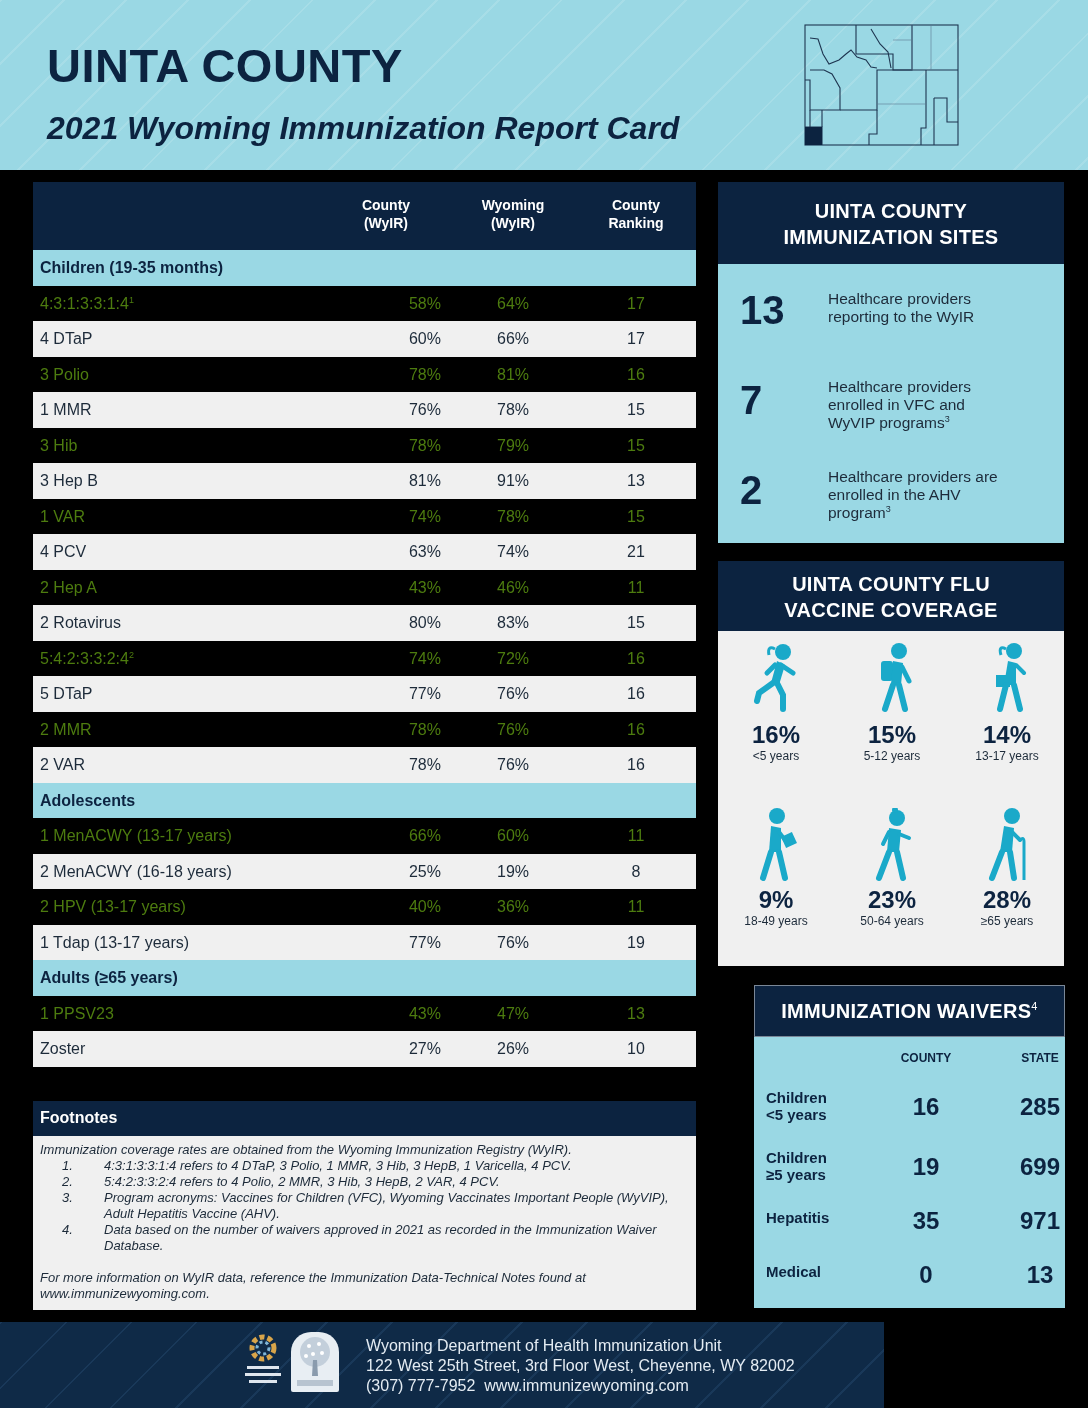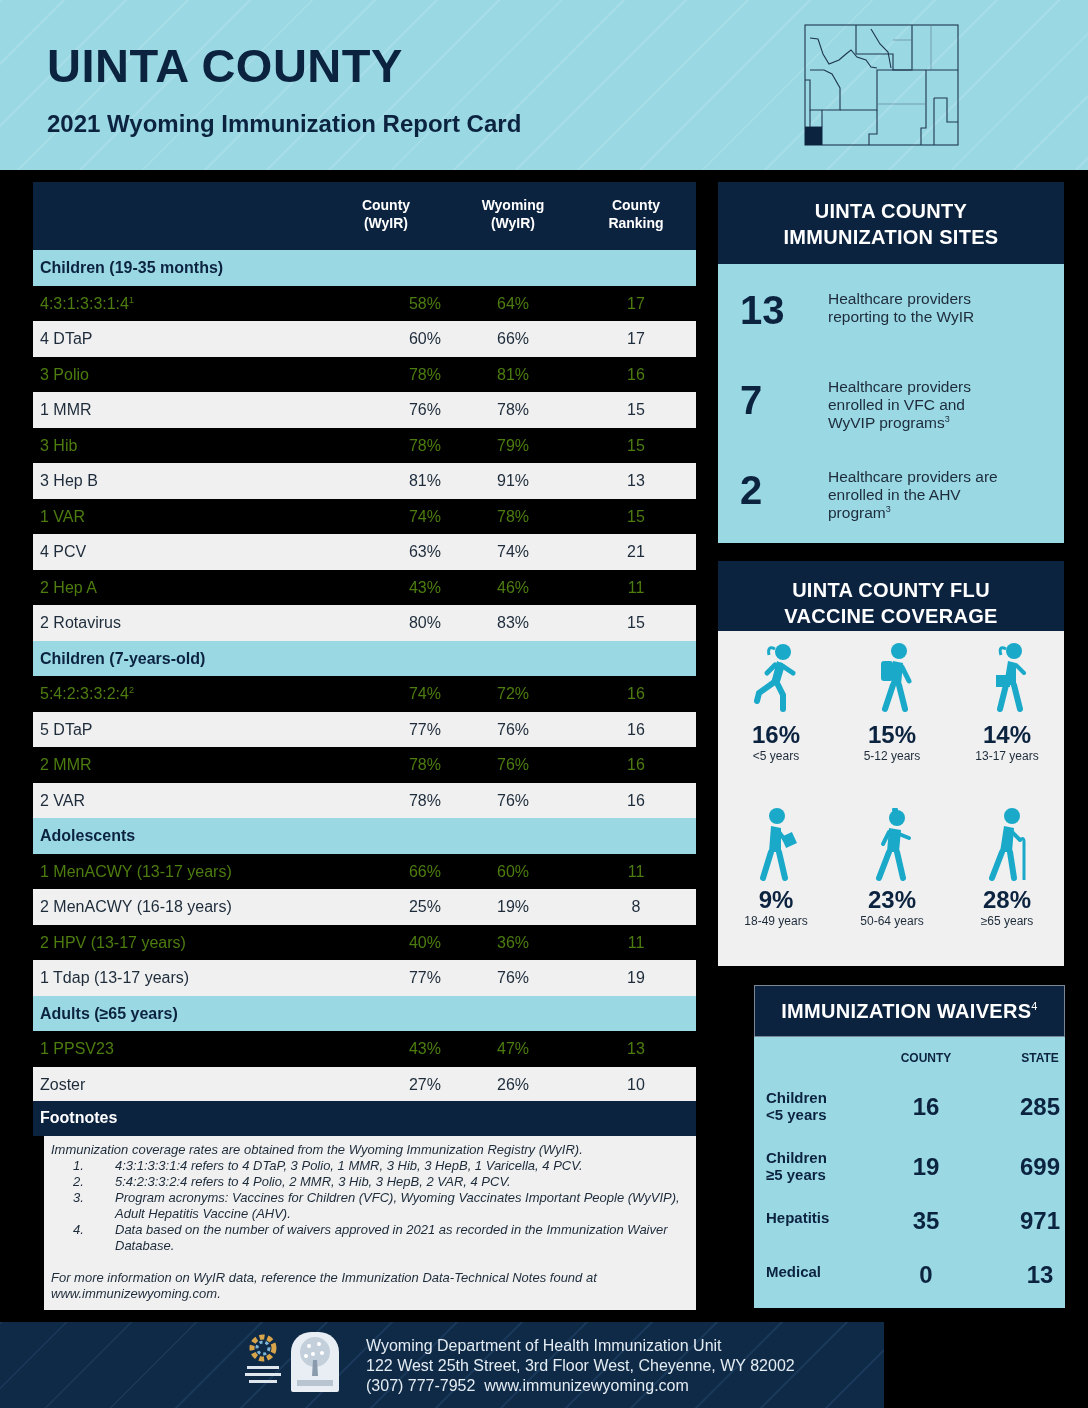--- a/index.html
+++ b/index.html
@@ -11,21 +11,21 @@
     position: absolute; left: 0; top: 0; width: 1088px; height: 170px;
     background-color: #9ad8e4;
     background-image: repeating-linear-gradient(135deg, rgba(255,255,255,0.13) 0 2px, transparent 2px 44px);
   }
   .header .title {
     position: absolute; left: 47px; top: 38px;
     font-size: 47px; font-weight: 700; letter-spacing: 0.5px; color: #0c2340;
   }
   .header .subtitle {
     position: absolute; left: 47px; top: 110px;
-    font-size: 24px; font-weight: 700; color: #0c2340;
+    font-size: 32px; font-weight: 700; font-style: italic; color: #0c2340;
   }
   .state-map { position: absolute; left: 804px; top: 24px; width: 156px; height: 122px; }
 
   
   .main-table {
     position: absolute; left: 33px; top: 182px; width: 663px;
   }
   .thead {
     height: 68px; background: #0c2340; color: #fff; position: relative;
   }
@@ -46,40 +46,40 @@
   .row .c3 { left: 548px; width: 110px; text-align: center; }
   sup { font-size: 9px; vertical-align: super; line-height: 0; }
 
   .footnotes { position: absolute; left: 33px; top: 1101px; width: 663px; }
   .footnotes .fhead {
     height: 35px; background: #0c2340; color: #fff; font-weight: 700; font-size: 16px;
     padding: 8px 7px;
   }
   .footnotes .fbody {
     background: #f0f0f0; height: 174px; padding: 6px 7px; font-style: italic;
-    font-size: 13px; line-height: 16px; color: #1d2b3a; margin-left: 11px;
+    font-size: 13px; line-height: 16px; color: #1d2b3a;
   }
   .fbody .fn { display: flex; }
   .fbody .fn .num { width: 64px; padding-left: 22px; flex: none; }
   .fbody .more { margin-top: 16px; }
 
   
   .panel-head {
     background: #0c2340; color: #fff; font-weight: 700; text-align: center;
     font-size: 20px; line-height: 26px; letter-spacing: 0.3px;
   }
   .sites { position: absolute; left: 718px; top: 182px; width: 346px; }
   .sites .panel-head { height: 82px; padding-top: 16px; }
   .sites .body { background: #9ad8e4; height: 279px; position: relative; }
   .site { position: absolute; left: 0; width: 346px; }
   .site .num { position: absolute; left: 22px; font-size: 40px; font-weight: 700; color: #0c2340; }
   .site .desc { position: absolute; left: 110px; font-size: 15.5px; line-height: 18px; color: #1d2b3a; width: 220px; }
 
   .flu { position: absolute; left: 718px; top: 561px; width: 346px; }
-  .flu .panel-head { height: 70px; padding-top: 16px; }
+  .flu .panel-head { height: 70px; padding-top: 10px; }
   .flu .body { background: #f0f0f0; height: 335px; position: relative; }
   .flu-item { position: absolute; width: 110px; text-align: center; }
   .flu-item svg { display: block; margin: 0 auto; }
   .flu-item .pct { font-size: 24px; font-weight: 700; color: #0c2340; margin-top: 4px; }
   .flu-item .age { font-size: 12px; color: #1d2b3a; }
 
   .waivers { position: absolute; left: 722px; top: 985px; width: 343px; padding-left: 32px; }
   .waivers .panel-head { height: 52px; padding-top: 12px; border: 1px solid #7a8797; }
   .waivers .body { background: #9ad8e4; height: 271px; position: relative; }
   .waivers .colh { position: absolute; top: 14px; font-size: 12px; font-weight: 700; color: #0c2340; width: 80px; text-align: center; }
@@ -200,23 +200,20 @@
         <span class="cell c1">43%</span>
         <span class="cell c2">46%</span>
         <span class="cell c3">11</span>
       </div>
       <div class="row light">
         <span class="cell name"><span>2 Rotavirus</span></span>
         <span class="cell c1">80%</span>
         <span class="cell c2">83%</span>
         <span class="cell c3">15</span>
       </div>
-      <div class="row section">
-      <span class="cell name">Children (7-years-old)</span>
-      </div>
       <div class="row dark">
         <span class="cell name"><span>5:4:2:3:3:2:4</span><sup>2</sup></span>
         <span class="cell c1">74%</span>
         <span class="cell c2">72%</span>
         <span class="cell c3">16</span>
       </div>
       <div class="row light">
         <span class="cell name"><span>5 DTaP</span></span>
         <span class="cell c1">77%</span>
         <span class="cell c2">76%</span>

